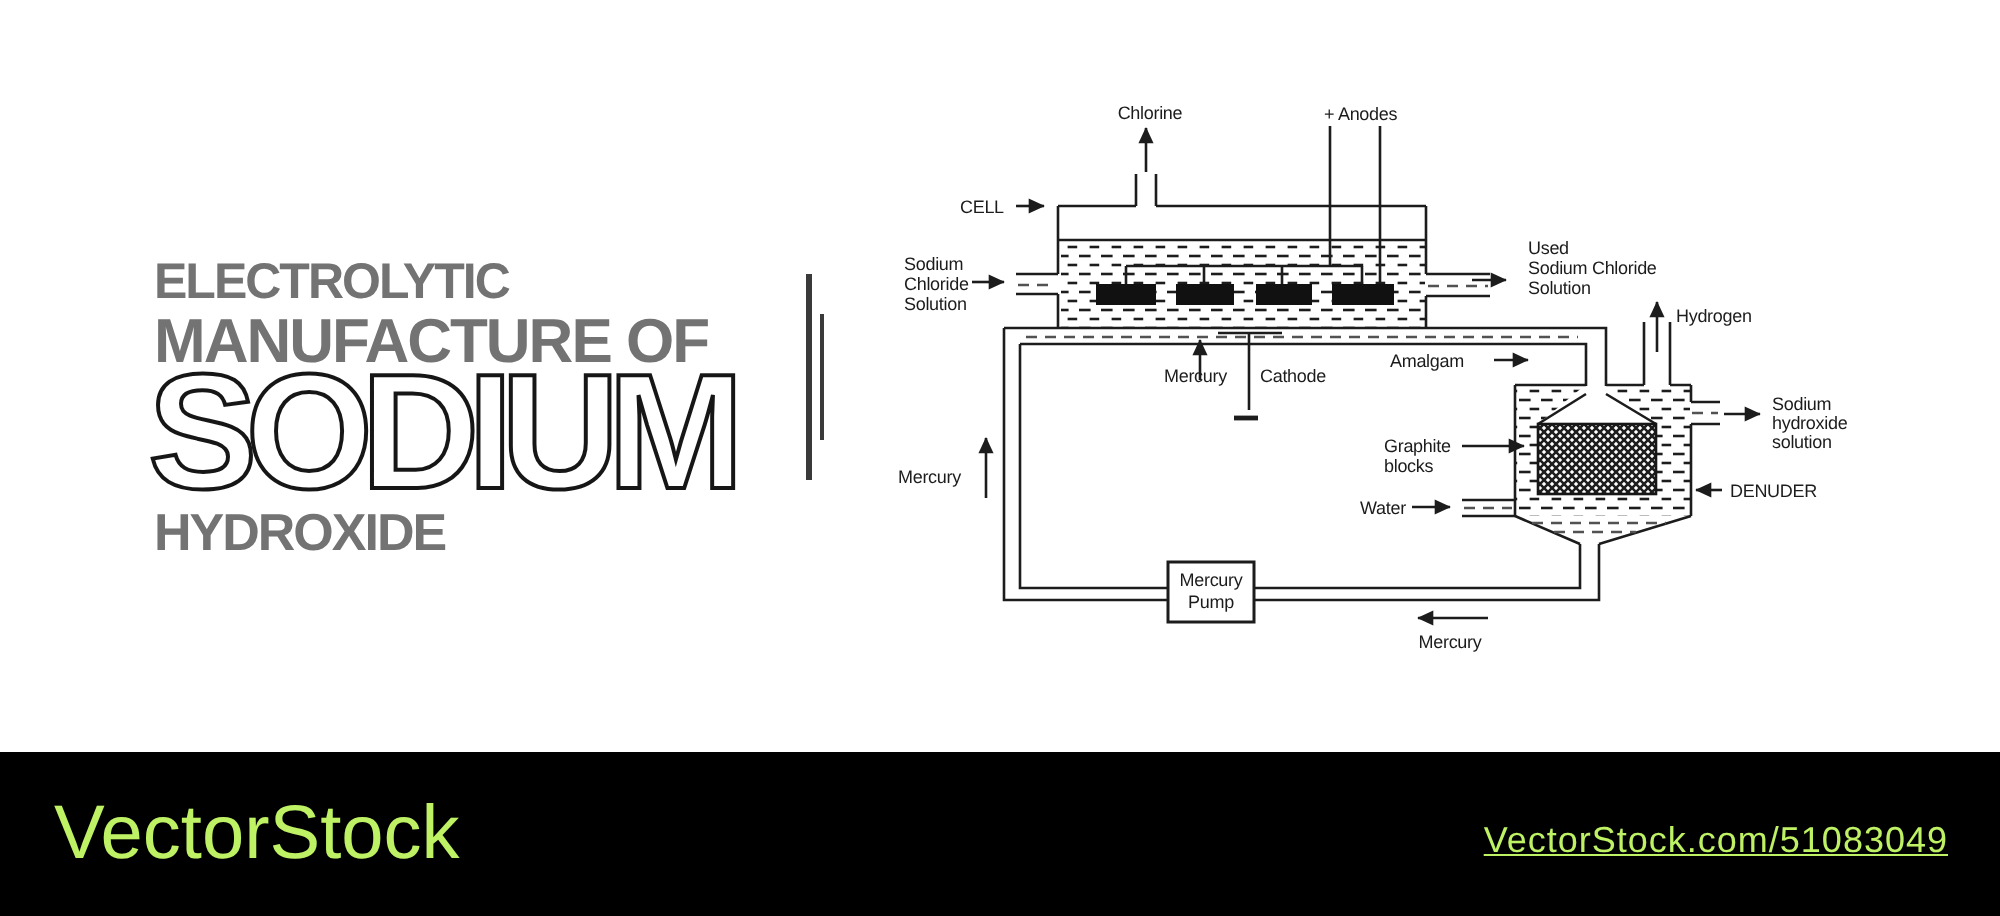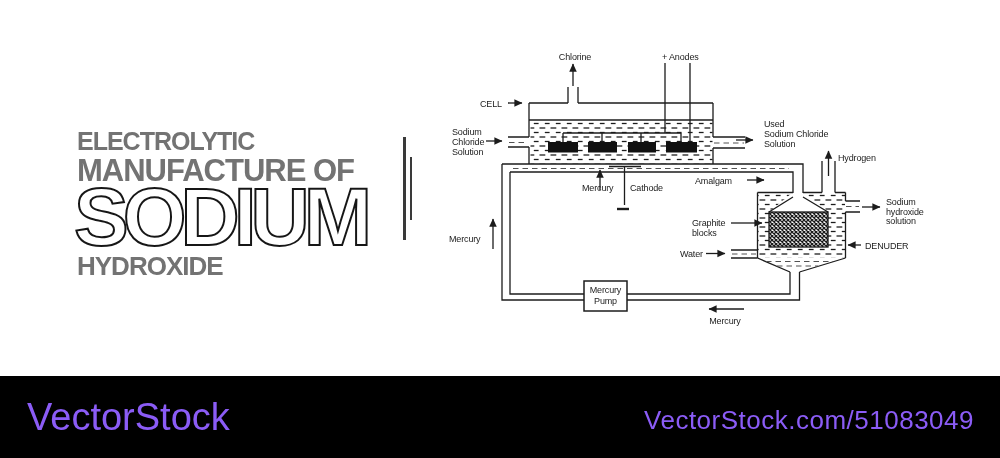--- a/index.html
+++ b/index.html
@@ -25,24 +25,24 @@
   svg.diagram .dash{stroke:#525252;stroke-width:1.2;stroke-dasharray:5.5 4;}
   svg.diagram .arrow{marker-end:url(#ah);}
   svg.diagram text{font-family:"Liberation Sans", sans-serif;font-size:9px;fill:#1c1c1c;letter-spacing:-0.15px;}
   svg.diagram text.mid{text-anchor:middle;}
   .anode{fill:#111;stroke:none;}
   .whitebox{fill:#ffffff;stroke:#1c1c1c;stroke-width:1.5;}
   
   .footer{
     position:absolute;left:0;top:376px;width:1000px;height:82px;background:#000000;
     display:flex;align-items:center;justify-content:space-between;
-    color:#8b5cf6;
+    color:#bef264;
   }
   .brand{margin-left:27px;font-size:38px;letter-spacing:0;}
-  .ref{margin-right:26px;margin-top:6px;font-size:26px;letter-spacing:0.5px;}
+  .ref{margin-right:26px;margin-top:6px;font-size:18px;letter-spacing:0.5px;text-decoration:underline;}
 </style>
 </head>
 <body>
 
 <div class="canvas">
 
   <div class="t-line t1">ELECTROLYTIC</div>
   <div class="t-line t2">MANUFACTURE OF</div>
   <div class="t-line t3">SODIUM</div>
   <div class="t-line t4">HYDROXIDE</div>

